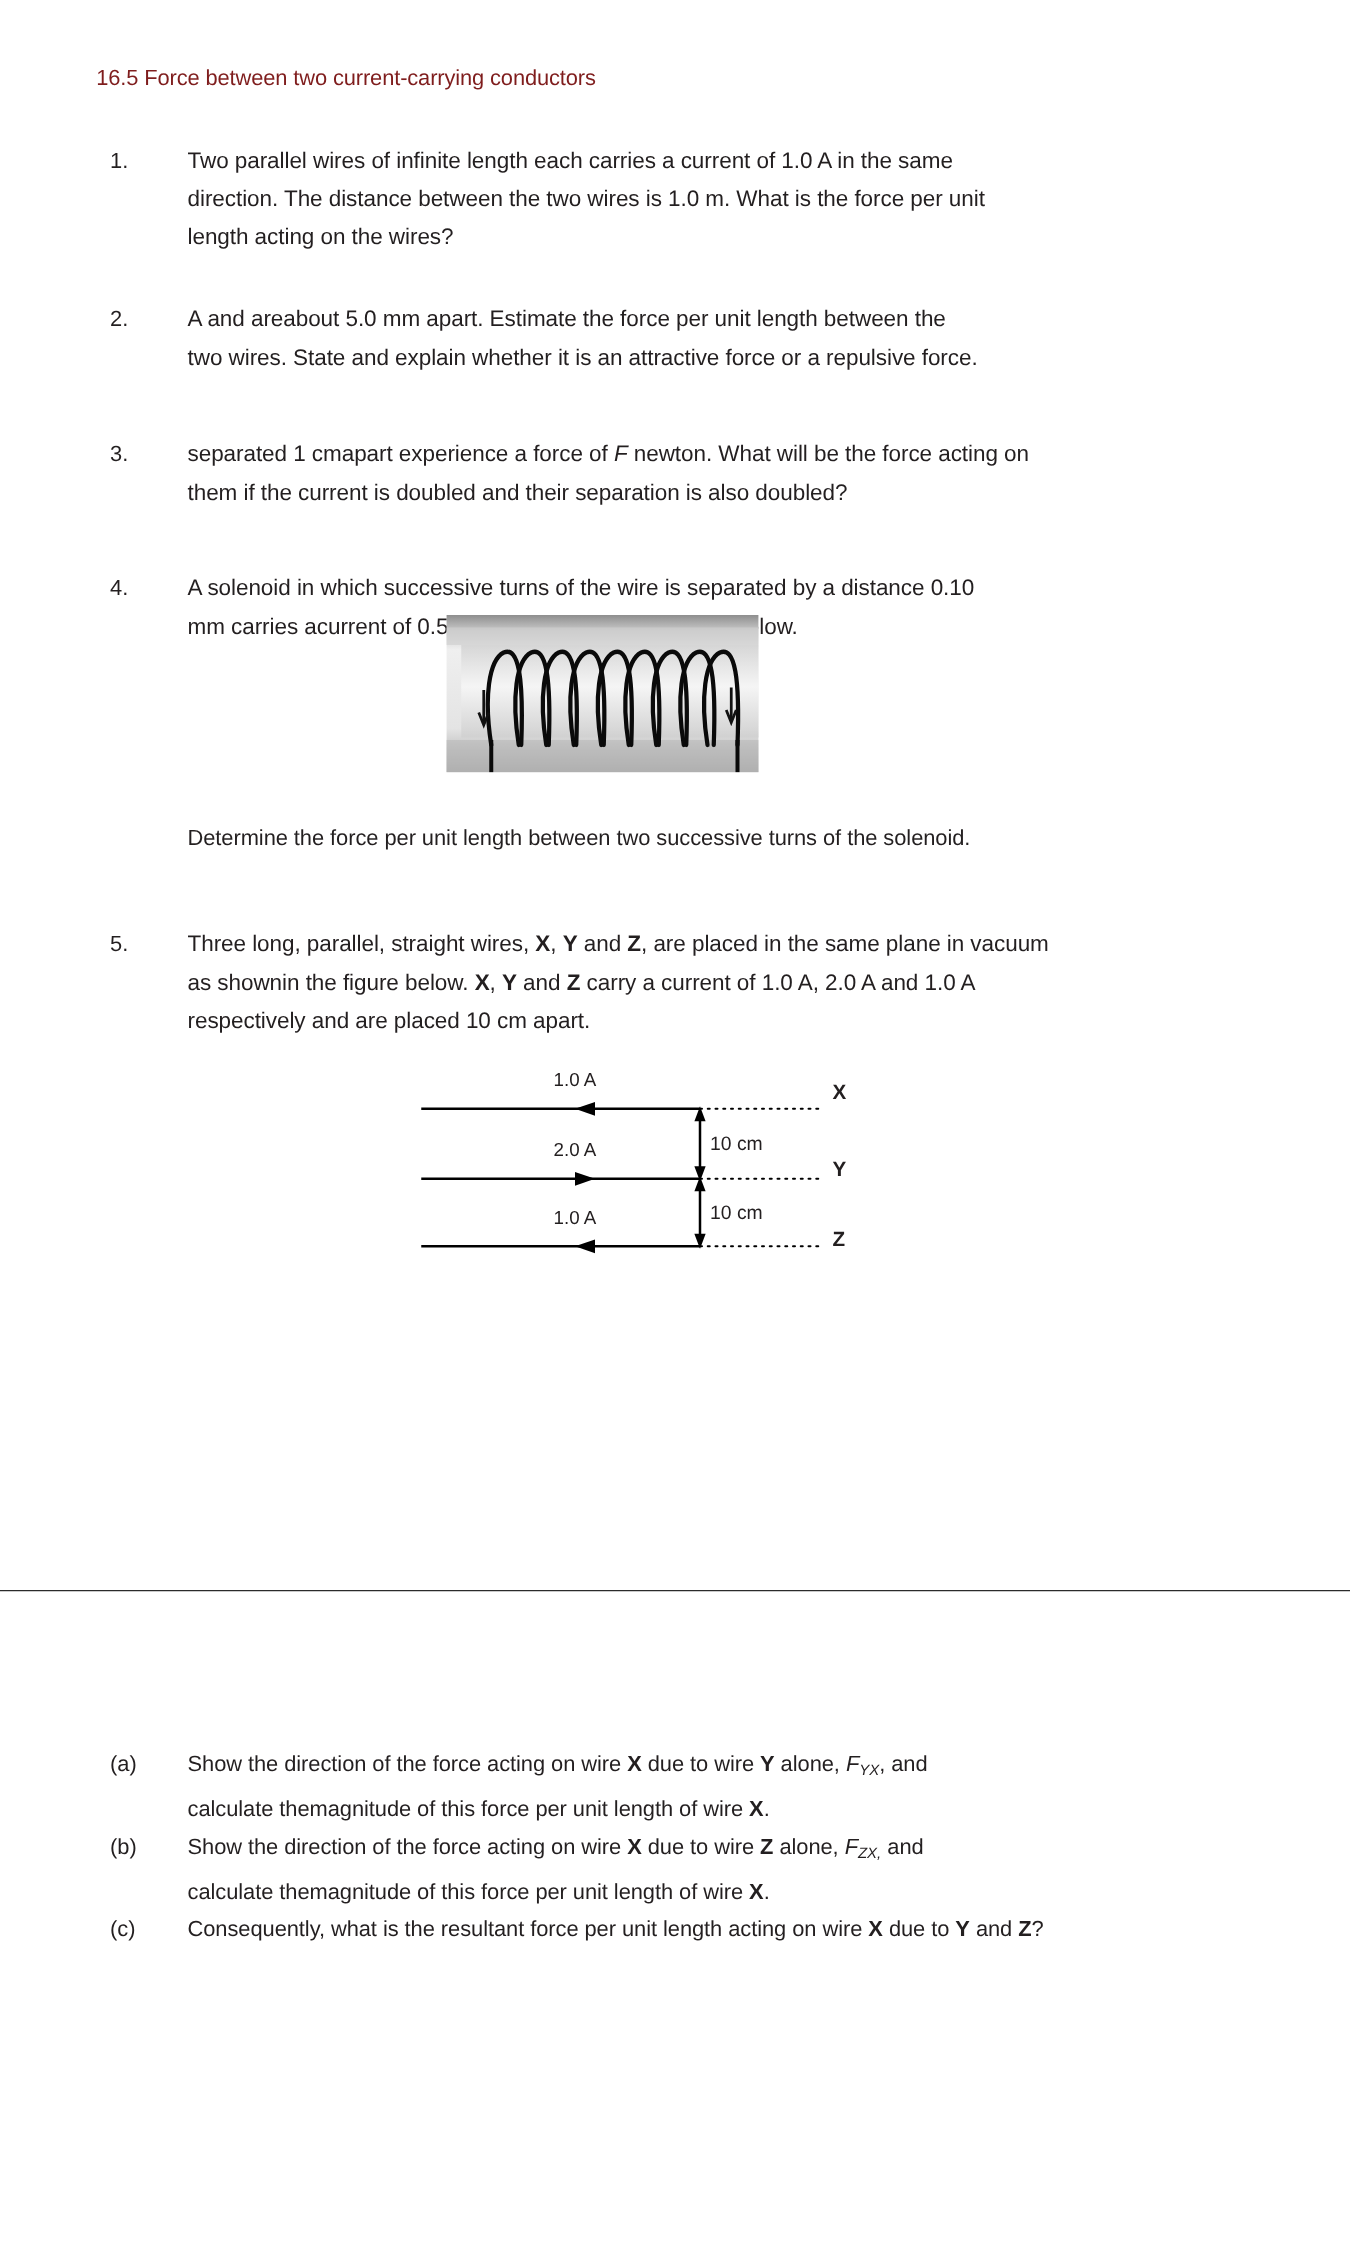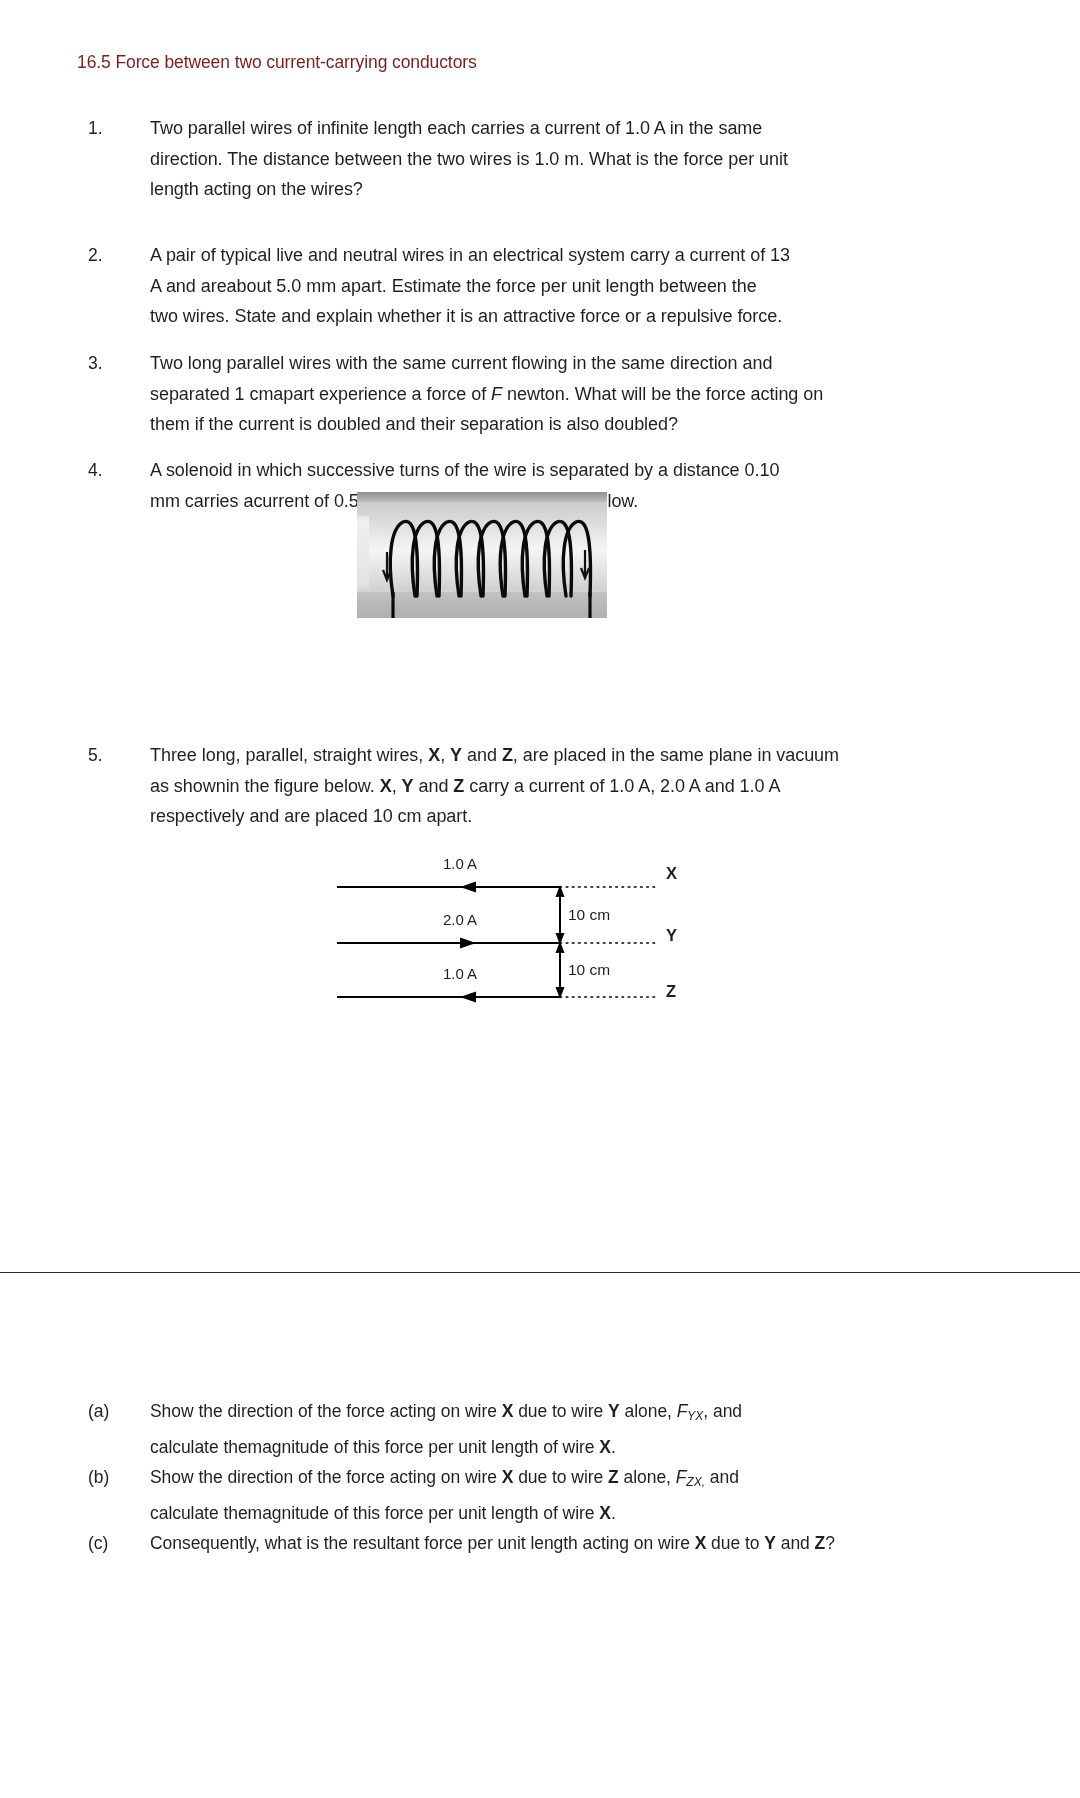--- a/index.html
+++ b/index.html
@@ -139,30 +139,28 @@
     <div class="q-body">
       <p>Two parallel wires of infinite length each carries a current of 1.0 A in the same</p>
       <p>direction. The distance between the two wires is 1.0 m. What is the force per unit</p>
       <p>length acting on the wires?</p>
     </div>
   </div>
 
   <div class="q" style="top:240px;">
     <div class="q-num">2.</div>
     <div class="q-body">
-      <p>A pair of typical live and neutral wires in an electrical system carry a current of 13</p>
       <p>A and areabout 5.0 mm apart. Estimate the force per unit length between the</p>
       <p>two wires. State and explain whether it is an attractive force or a repulsive force.</p>
     </div>
   </div>
 
   <div class="q" style="top:348px;">
     <div class="q-num">3.</div>
     <div class="q-body">
-      <p>Two long parallel wires with the same current flowing in the same direction and</p>
       <p><span>separated 1 cmapart experience a force of </span><i class="sym">F</i><span> newton. What will be the force acting on</span></p>
       <p>them if the current is doubled and their separation is also doubled?</p>
     </div>
   </div>
 
   <div class="q" style="top:455px;">
     <div class="q-num">4.</div>
     <div class="q-body">
       <p>A solenoid in which successive turns of the wire is separated by a distance 0.10</p>
       <p>mm carries acurrent of 0.50 A as shown in the diagram below.</p>
@@ -209,20 +207,21 @@
 
       <path d="M228,58 L228,84" stroke="#111" stroke-width="2.2" fill="none"></path>
       <path d="M224,76 L228,86 L232,76" stroke="#111" stroke-width="2.2" fill="none"></path>
 
       <path d="M36,100 L36,126" stroke="#0a0a0a" stroke-width="3.2" fill="none"></path>
       <path d="M233,100 L233,126" stroke="#0a0a0a" stroke-width="3.2" fill="none"></path>
     </svg>
   </div>
 
   <div class="cont" style="top:655px;">
+    <p>Determine the force per unit length between two successive turns of the solenoid.</p>
   </div>
 
   <div class="q" style="top:740px;">
     <div class="q-num">5.</div>
     <div class="q-body">
       <p><span>Three long, parallel, straight wires, </span><b class="sym">X</b><span>, </span><b class="sym">Y</b><span> and </span><b class="sym">Z</b><span>, are placed in the same plane in vacuum</span></p>
       <p><span>as shownin the figure below. </span><b class="sym">X</b><span>, </span><b class="sym">Y</b><span> and </span><b class="sym">Z</b><span> carry a current of 1.0 A, 2.0 A and 1.0 A</span></p>
       <p>respectively and are placed 10 cm apart.</p>
     </div>
   </div>

